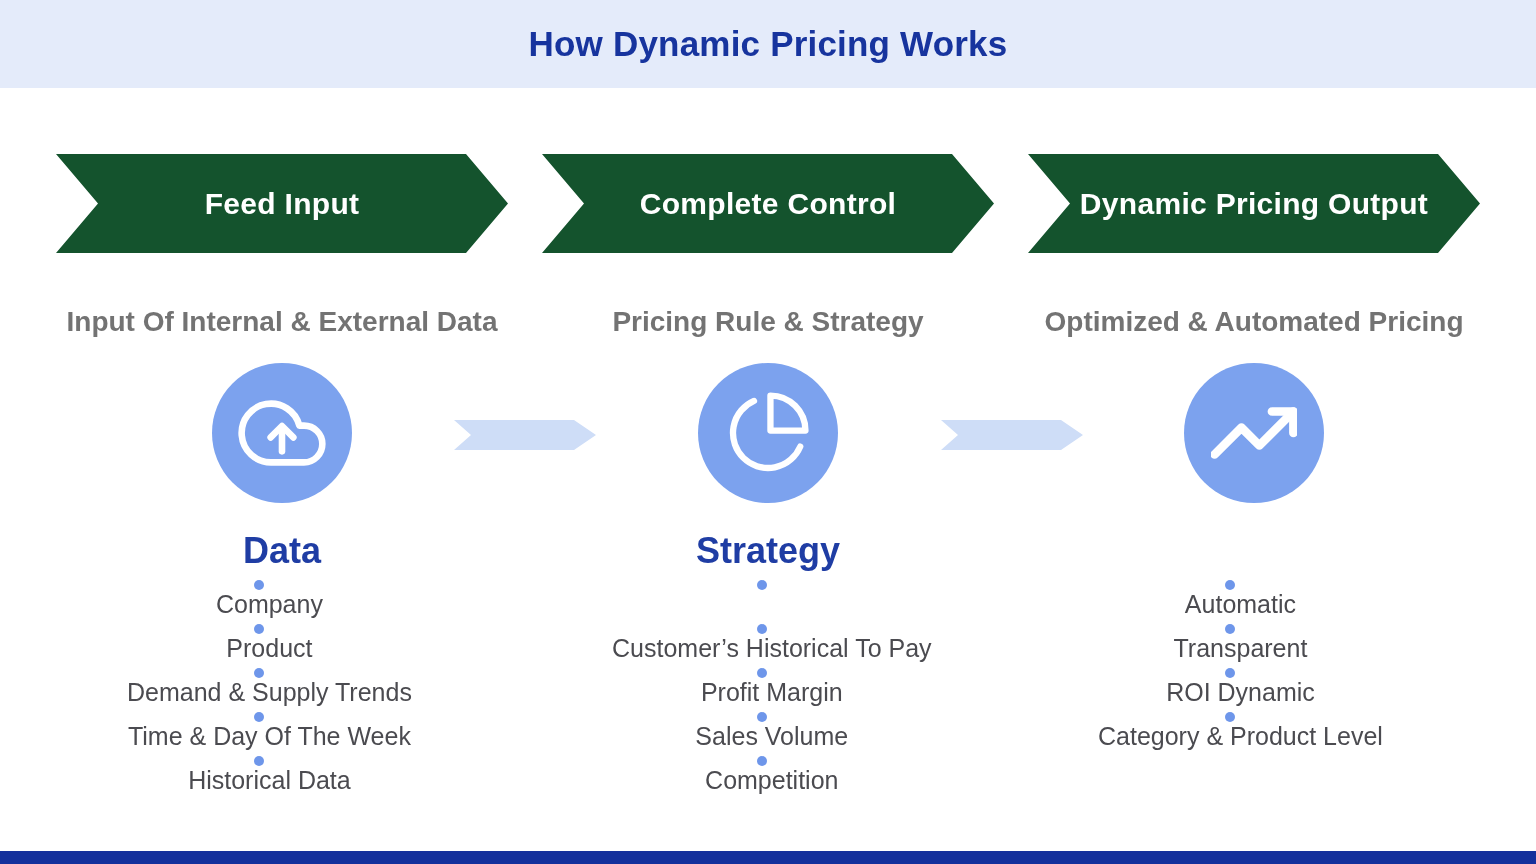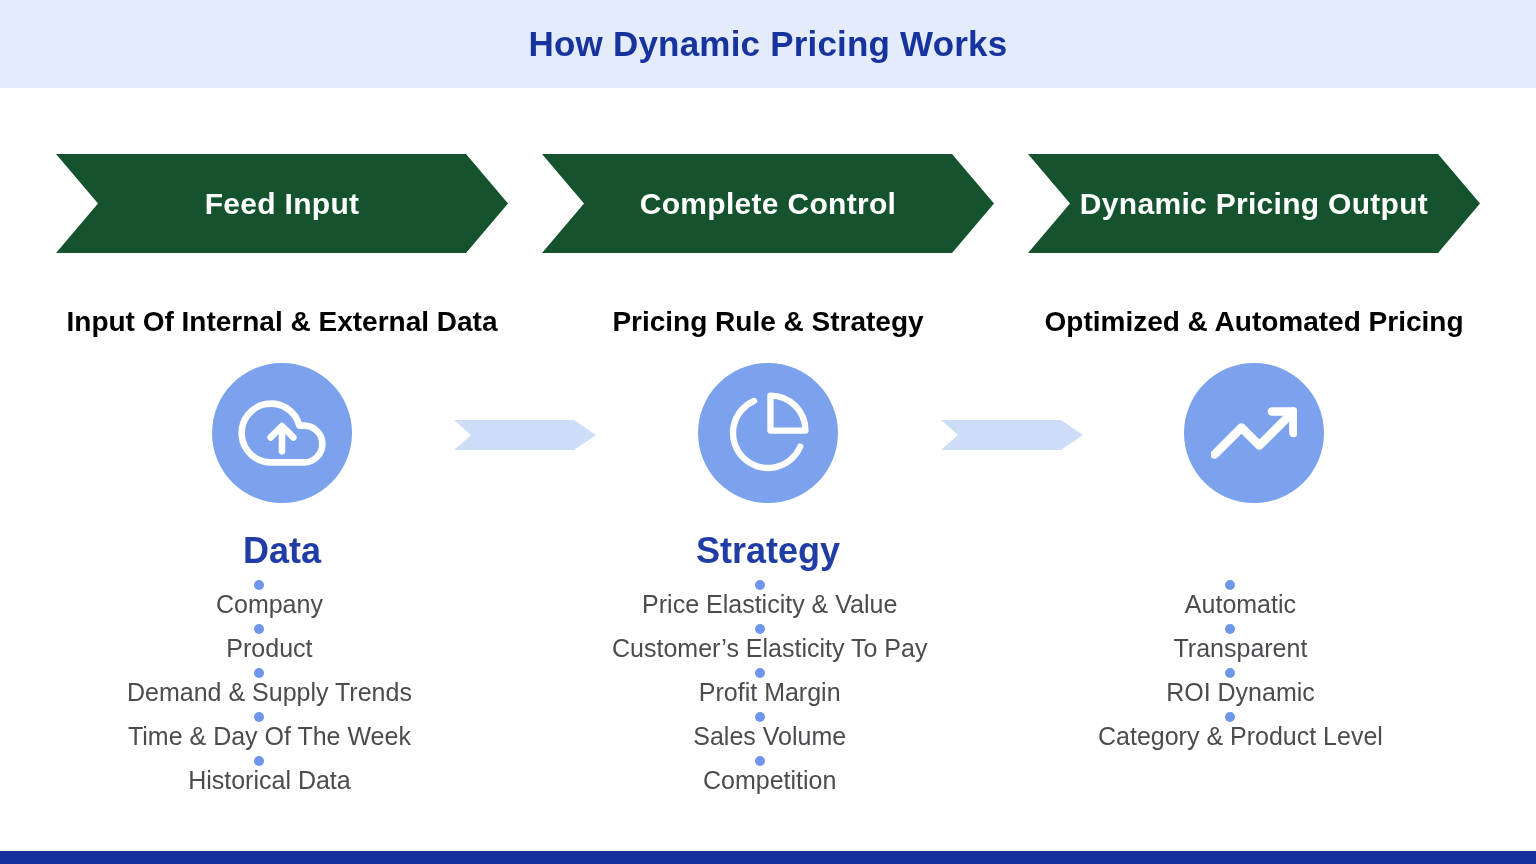--- a/index.html
+++ b/index.html
@@ -57,21 +57,21 @@
   .banner-3 { left: 1028px; }
 
   
   .subtitle {
     position: absolute;
     top: 306px;
     width: 486px;
     text-align: center;
     font-size: 28px;
     font-weight: bold;
-    color: #000000;
+    color: #737373;
   }
   .subtitle-1 { left: 39px; }
   .subtitle-2 { left: 525px; }
   .subtitle-3 { left: 1011px; }
 
   
   .icon-circle {
     position: absolute;
     top: 363px;
     width: 140px;
@@ -217,25 +217,24 @@
       </li>
     <li>
         <span class="bullet"></span>
         <span>Historical Data</span>
       </li>
   </ul>
 
   <ul class="col-list list-2">
     <li>
         <span class="bullet"></span>
-        <span>Price Elasticity &amp; Value</span>
-      </li>
-    <li>
-        <span class="bullet"></span>
-        <span>Customer’s Elasticity To Pay</span>
+      </li>
+    <li>
+        <span class="bullet"></span>
+        <span>Customer’s Historical To Pay</span>
       </li>
     <li>
         <span class="bullet"></span>
         <span>Profit Margin</span>
       </li>
     <li>
         <span class="bullet"></span>
         <span>Sales Volume</span>
       </li>
     <li>

